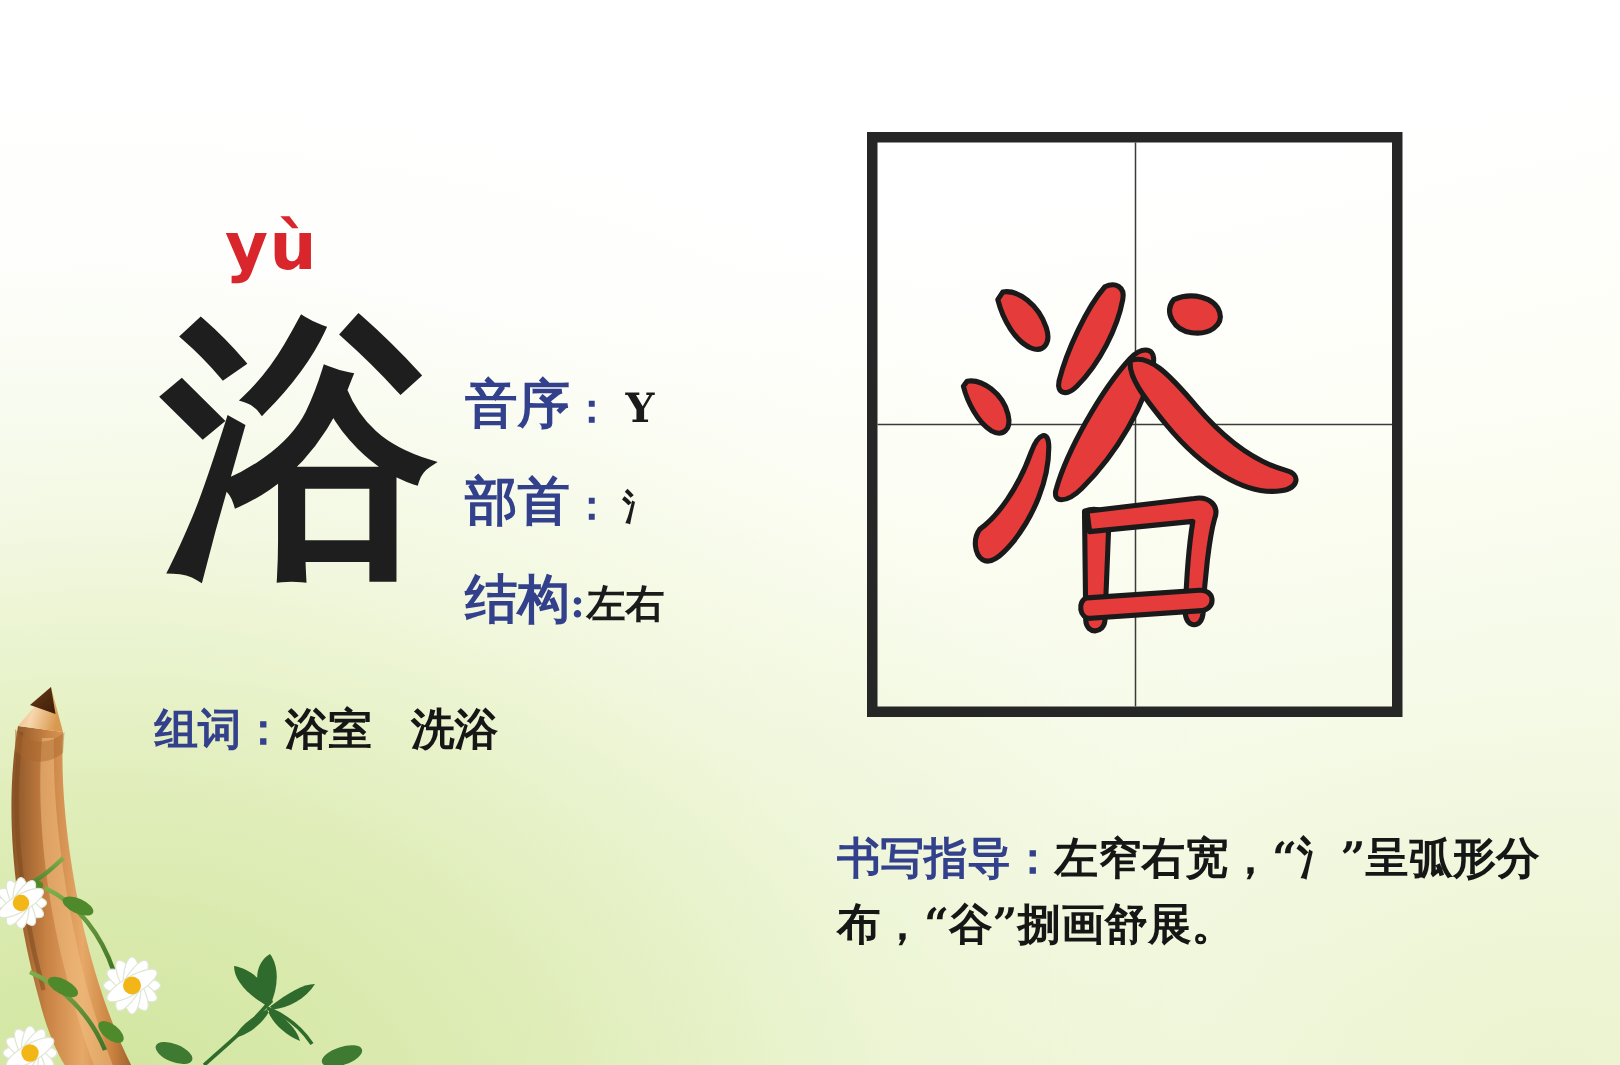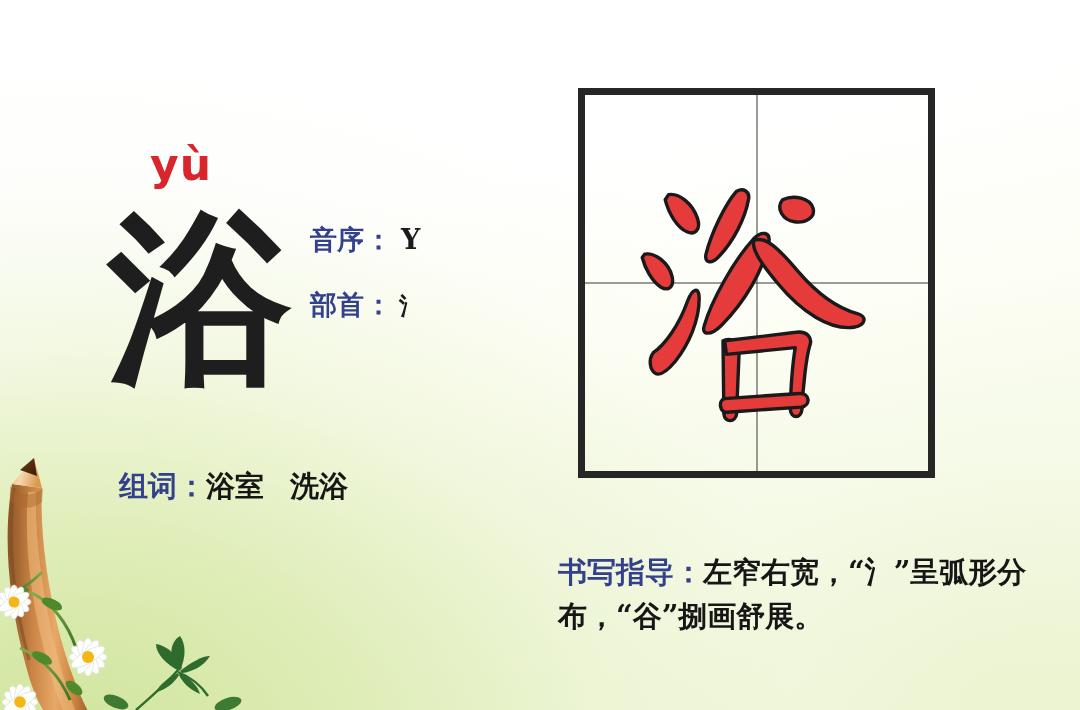--- a/index.html
+++ b/index.html
@@ -94,22 +94,23 @@
     width: 240px;
   }
   .info-row {
     display: flex;
     align-items: baseline;
     height: 65px;
     white-space: nowrap;
   }
   .info-label {
     color: #33418c;
-    font-size: 27px;
-    font-weight: 600;
+    font-size: 35px;
+    font-weight: 600;
+    margin-top: 24px;
   }
   .info-colon {
     color: #33418c;
     font-size: 27px;
     font-weight: 600;
     margin: 0 1px;
   }
   .info-value {
     color: #1b1b1b;
     font-size: 28px;
@@ -141,21 +142,21 @@
     left: 103px;
     top: 464px;
     width: 430px;
   }
   .block-right {
     left: 558px;
     top: 518px;
     width: 505px;
     margin-top: 32px;
   }
-  .words-row { white-space: nowrap; margin-left: 16px; }
+  .words-row { white-space: nowrap; }
   .word-gap { display: inline-block; width: 26px; }
 </style>
 </head>
 <body>
 
 <div id="slide">
 
   <svg class="deco" style="left:-10px; top:452px; width:300px; height:270px;" viewBox="0 0 300 270" xmlns="http://www.w3.org/2000/svg">
     <defs>
       <linearGradient id="woodG" x1="0" y1="0" x2="1" y2="0">
@@ -270,20 +271,25 @@
     <div class="info-row">
       <span class="info-label">音序</span>
       <span class="info-colon">：</span>
       <span class="info-value latin">Y</span>
     </div>
     <div class="info-row">
       <span class="info-label">部首</span>
       <span class="info-colon">：</span>
       <span class="info-value radical">氵</span>
     </div>
+    <div class="info-row tight">
+      <span class="info-label">结构</span>
+      <span class="info-colon">:</span>
+      <span class="info-value">左右</span>
+    </div>
   </div>
 
   <div class="grid-box">
     <div class="vline"></div>
     <div class="hline"></div>
     <div class="glyph">
       <svg viewBox="0 0 400 400" width="340" height="372" xmlns="http://www.w3.org/2000/svg">
         <g fill="#e53b3b" stroke="#1a1a1a" stroke-width="4" stroke-linejoin="round">
 
           <path d="M96 96 C 108 94, 124 106, 130 124 C 134 136, 128 144, 118 140

